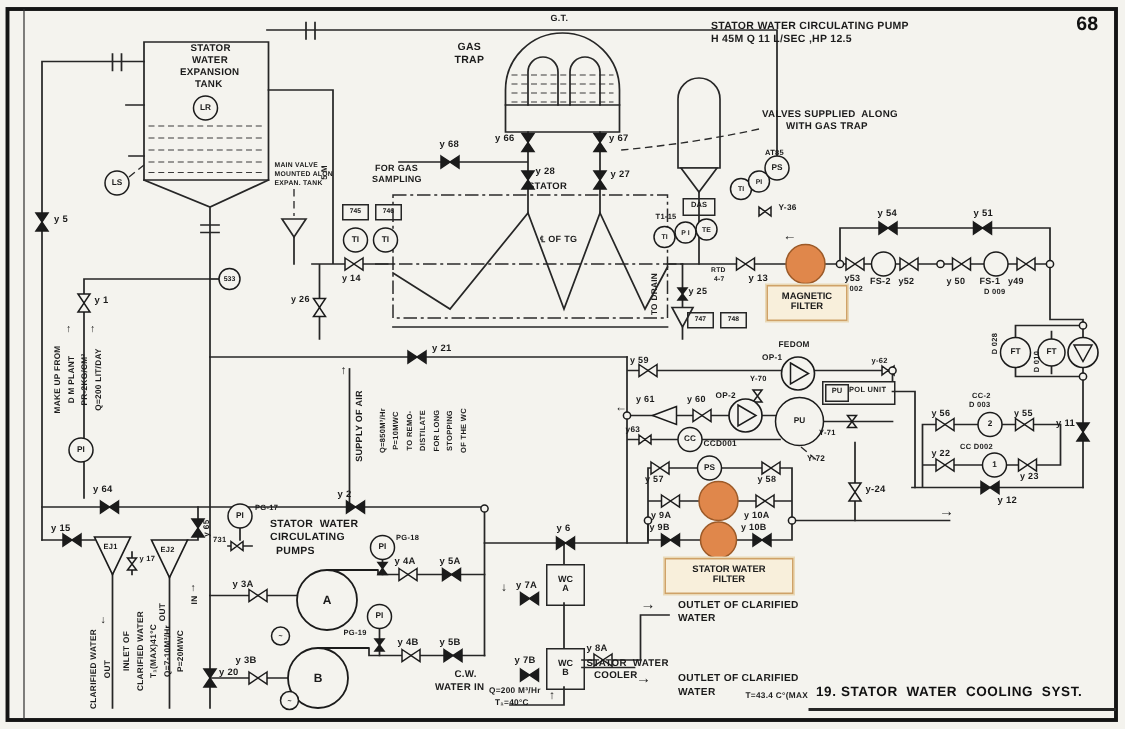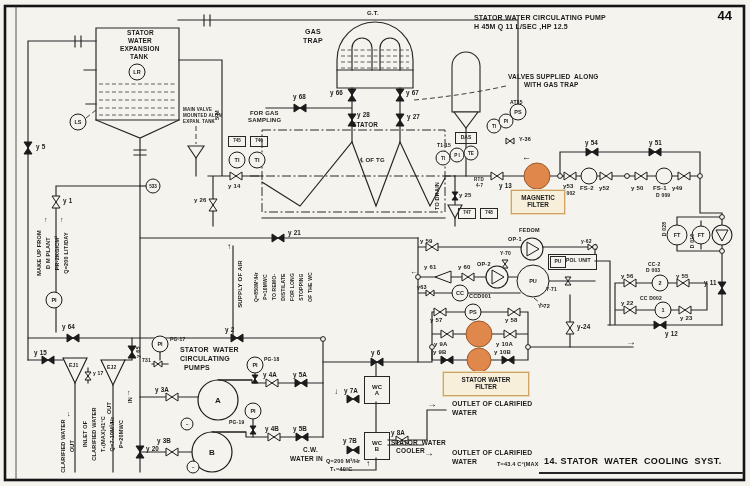--- a/index.html
+++ b/index.html
@@ -237,22 +237,22 @@
         <circle cx="560" cy="176" r="2.4" fill="#f4f3ee" stroke="#1b1b1b" stroke-width="1"></circle>
         <circle cx="627" cy="176" r="2.4" fill="#f4f3ee" stroke="#1b1b1b" stroke-width="1"></circle>
         <circle cx="700" cy="176" r="2.4" fill="#f4f3ee" stroke="#1b1b1b" stroke-width="1"></circle>
         <circle cx="722" cy="217" r="2.4" fill="#f4f3ee" stroke="#1b1b1b" stroke-width="1"></circle>
         <circle cx="722" cy="251" r="2.4" fill="#f4f3ee" stroke="#1b1b1b" stroke-width="1"></circle>
         <circle cx="418" cy="277" r="2.4" fill="#f4f3ee" stroke="#1b1b1b" stroke-width="1"></circle>
         <circle cx="595" cy="247" r="2.4" fill="#f4f3ee" stroke="#1b1b1b" stroke-width="1"></circle>
       </g>
   </svg>
 
-  <div id="sheet-number">44</div>
-  <div id="caption">14. STATOR  WATER  COOLING  SYST.</div>
+  <div id="sheet-number">68</div>
+  <div id="caption">19. STATOR  WATER  COOLING  SYST.</div>
   <div id="labels">
       <div class="lab" style="left: 474px; top: 14px; font-size: 7px;">STATOR WATER CIRCULATING PUMP</div>
       <div class="lab" style="left: 474px; top: 23px; font-size: 7px;">H 45M Q 11 L/SEC ,HP 12.5</div>
       <div class="lab" style="left: 508px; top: 74px; font-size: 6.5px;">VALVES SUPPLIED  ALONG</div>
       <div class="lab" style="left: 524px; top: 82px; font-size: 6.5px;">WITH GAS TRAP</div>
       <div class="lab" style="left: 305px; top: 28px; font-size: 7px;">GAS</div>
       <div class="lab" style="left: 303px; top: 37px; font-size: 7px;">TRAP</div>
       <div class="lab" style="left: 367px; top: 10px; font-size: 6px;">G.T.</div>
       <div class="lab" style="left: 127px; top: 30px; font-size: 6.5px;">STATOR</div>
       <div class="lab" style="left: 128px; top: 38px; font-size: 6.5px;">WATER</div>

